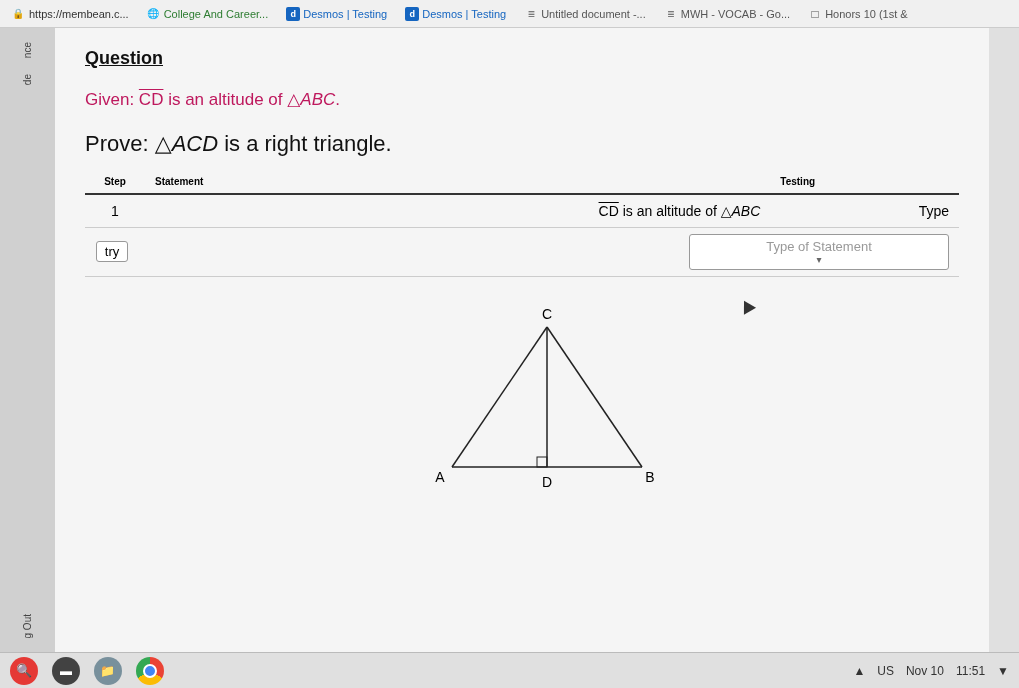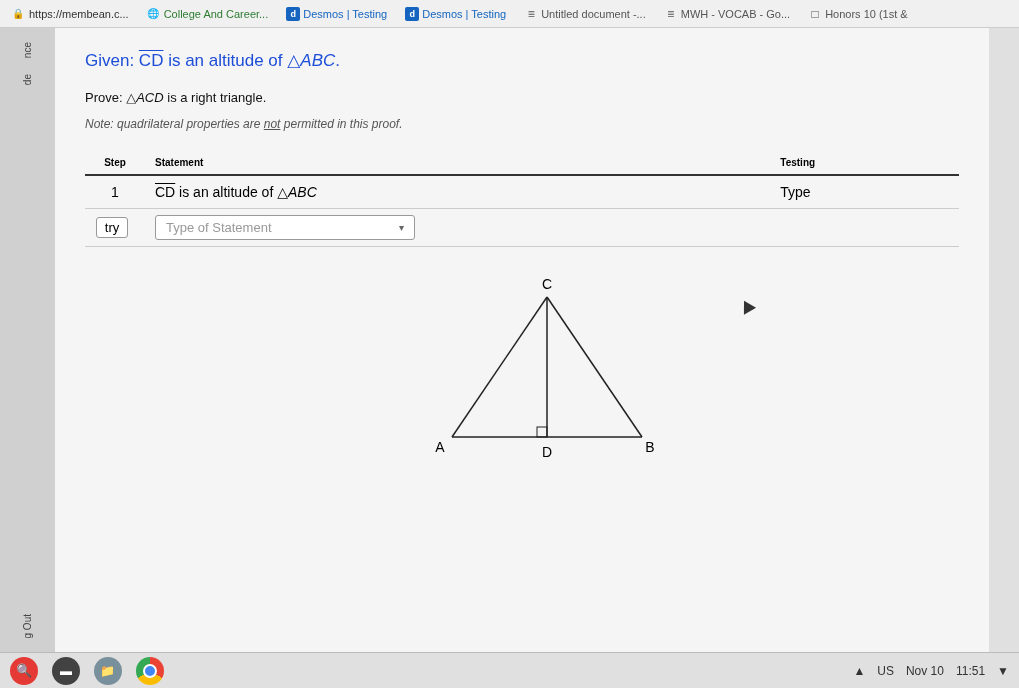--- a/index.html
+++ b/index.html
@@ -83,26 +83,26 @@
       font-size: 18px;
       font-weight: bold;
       text-decoration: underline;
       margin-bottom: 18px;
       color: #111;
     }
 
     .given-text {
       font-size: 17px;
       margin-bottom: 14px;
-      color: #1d4ed8;
+      color: #be185d;
       line-height: 1.5;
     }
 
     .prove-text {
-      font-size: 13px;
+      font-size: 22px;
       margin-bottom: 10px;
       color: #111;
       line-height: 1.5;
     }
 
     .note-text {
       font-size: 12px;
       color: #555;
       margin-bottom: 20px;
       font-style: italic;
@@ -124,20 +124,21 @@
       padding: 6px 10px;
       border-bottom: 2px solid #333;
       text-align: left;
     }
     .proof-table th:first-child { width: 60px; text-align: center; }
     .proof-table td {
       padding: 8px 10px;
       vertical-align: middle;
       font-size: 14px;
       border-bottom: 1px solid #ccc;
+      text-align: right;
     }
     .proof-table td:first-child { text-align: center; }
 
     .overline { text-decoration: overline; }
 
     .try-row td {
       padding: 6px 10px;
       vertical-align: middle;
     }
 
@@ -156,20 +157,21 @@
       border-radius: 3px;
       padding: 4px 10px;
       font-size: 13px;
       width: 260px;
       color: #aaa;
       background: #fff;
       cursor: pointer;
       display: inline-flex;
       align-items: center;
       justify-content: space-between;
+      flex-direction: column;
     }
     .statement-input-arrow {
       font-size: 10px;
       color: #666;
     }
 
     
     .diagram-area {
       display: flex;
       justify-content: center;
@@ -294,32 +296,30 @@
 <div class="main-layout">
 
   <div class="sidebar">
     <span class="sidebar-label">nce</span>
     <span class="sidebar-label">de</span>
     <span class="sidebar-label" style="margin-top: auto; margin-bottom: 10px;">g Out</span>
   </div>
 
   <div class="content-area">
 
+    <div class="question-title">Question</div>
 
     <div class="given-text">
       Given: <span class="overline">CD</span> is an altitude of △<em>ABC</em>.
     </div>
 
     <div class="prove-text">
       Prove: △<em>ACD</em> is a right triangle.
     </div>
 
-    <div class="note-text">
-      Note: quadrilateral properties are <em>not</em> permitted in this proof.
-    </div>
 
     <table class="proof-table">
       <thead>
         <tr>
           <th>Step</th>
           <th>Statement</th>
           <th>Testing</th>
         </tr>
       </thead>
       <tbody>

